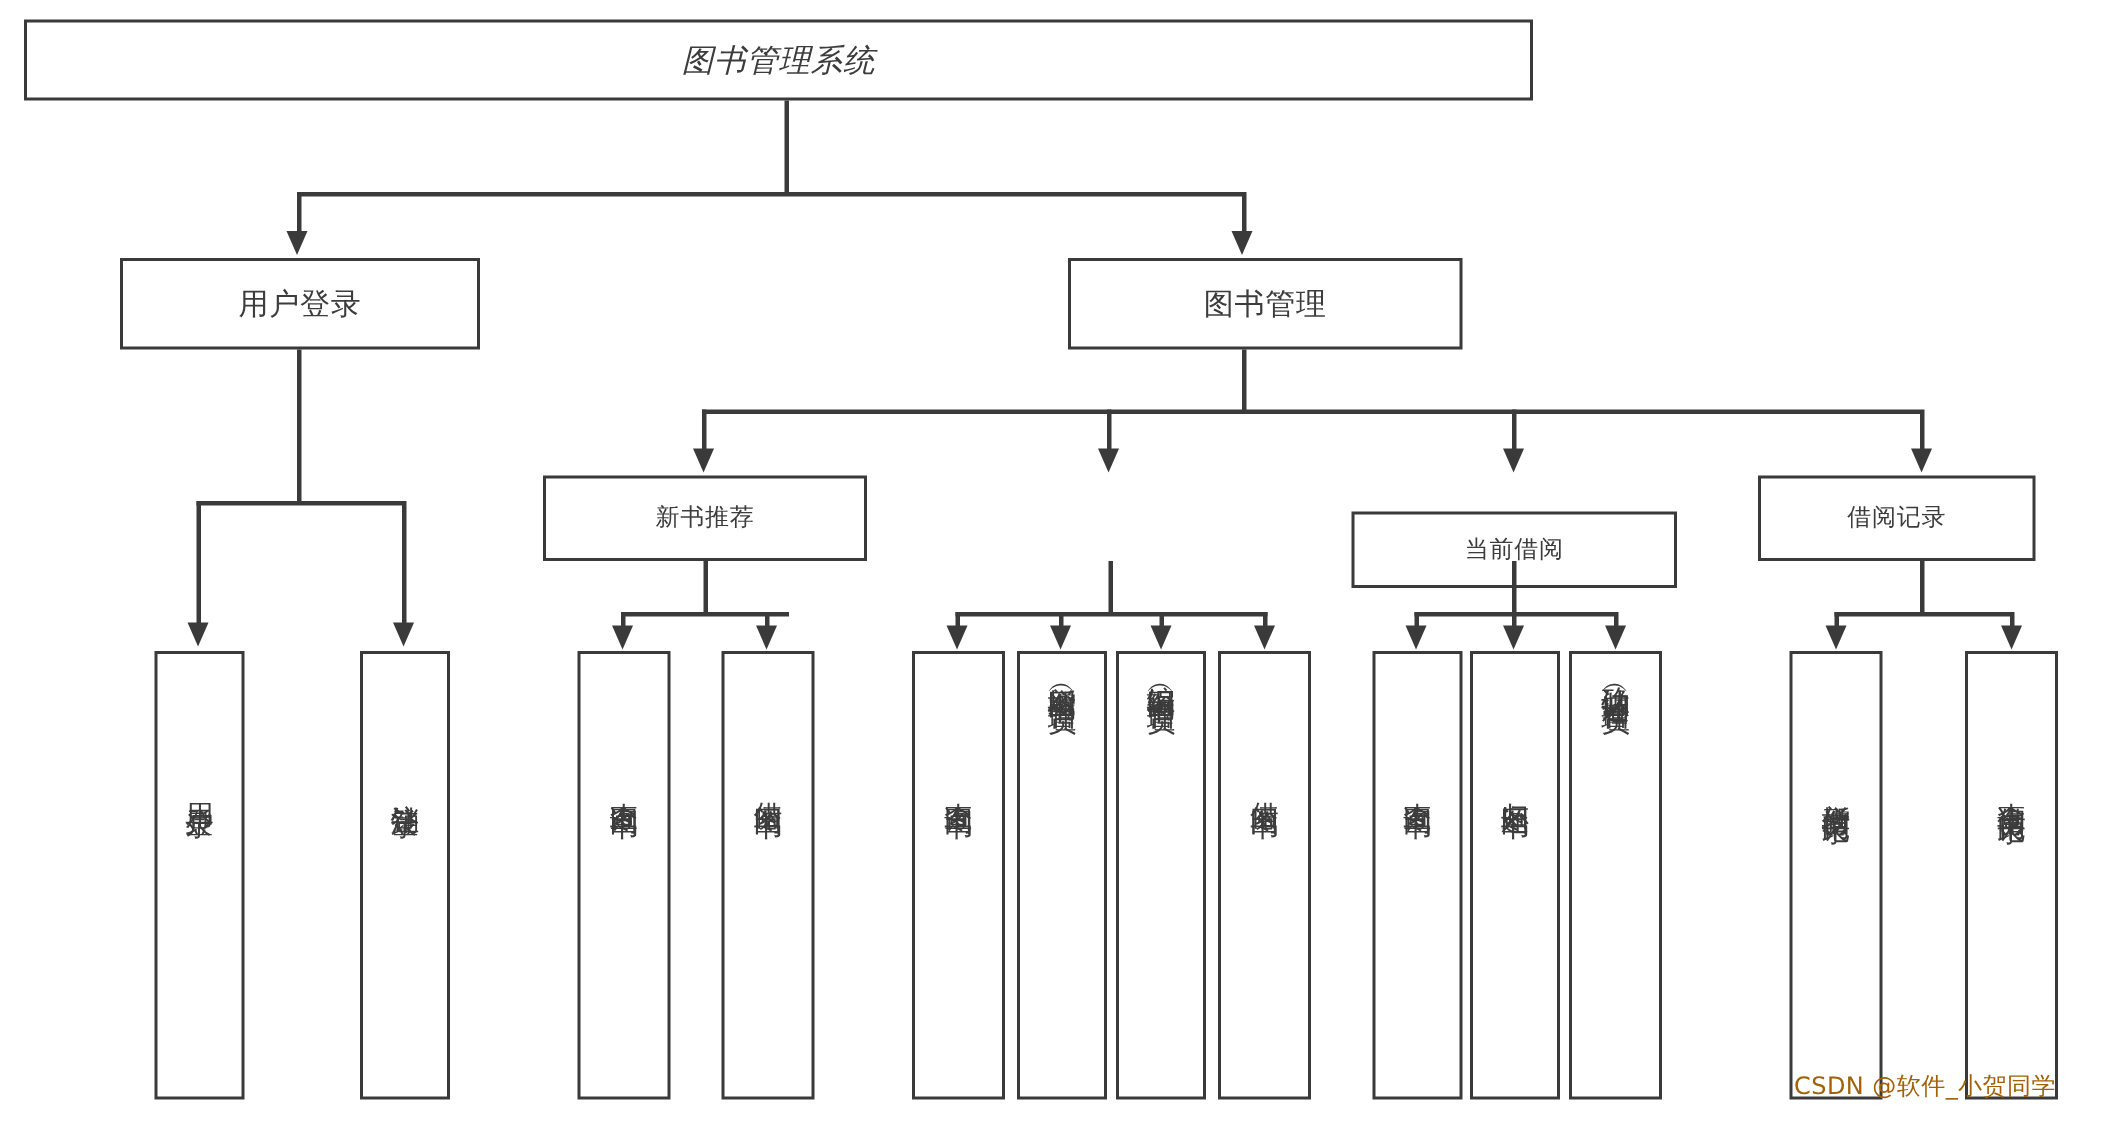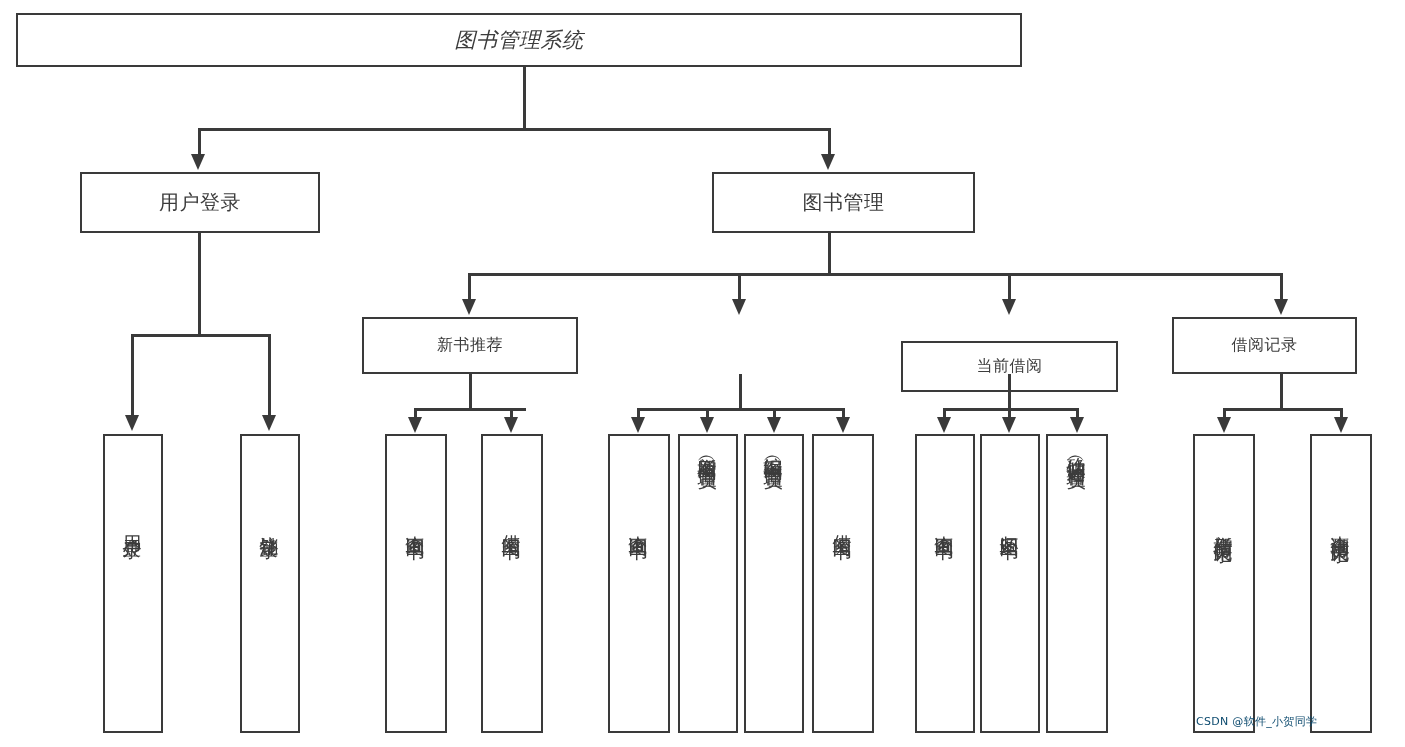--- a/index.html
+++ b/index.html
@@ -57,22 +57,22 @@
   .arrow{
     position:absolute;
     width:0;height:0;
     border-left:7.5px solid transparent;
     border-right:7.5px solid transparent;
     border-top:16px solid #3a3a3a;
   }
   
   #watermark{
     position:absolute;
-    color:#0c4a6e;
-    font-size:11px;
+    color:#a16207;
+    font-size:16px;
     white-space:nowrap;
     letter-spacing:.3px;
     pointer-events:none;
   }
 </style>
 </head>
 <body>
 
 <div id="canvas">
 

